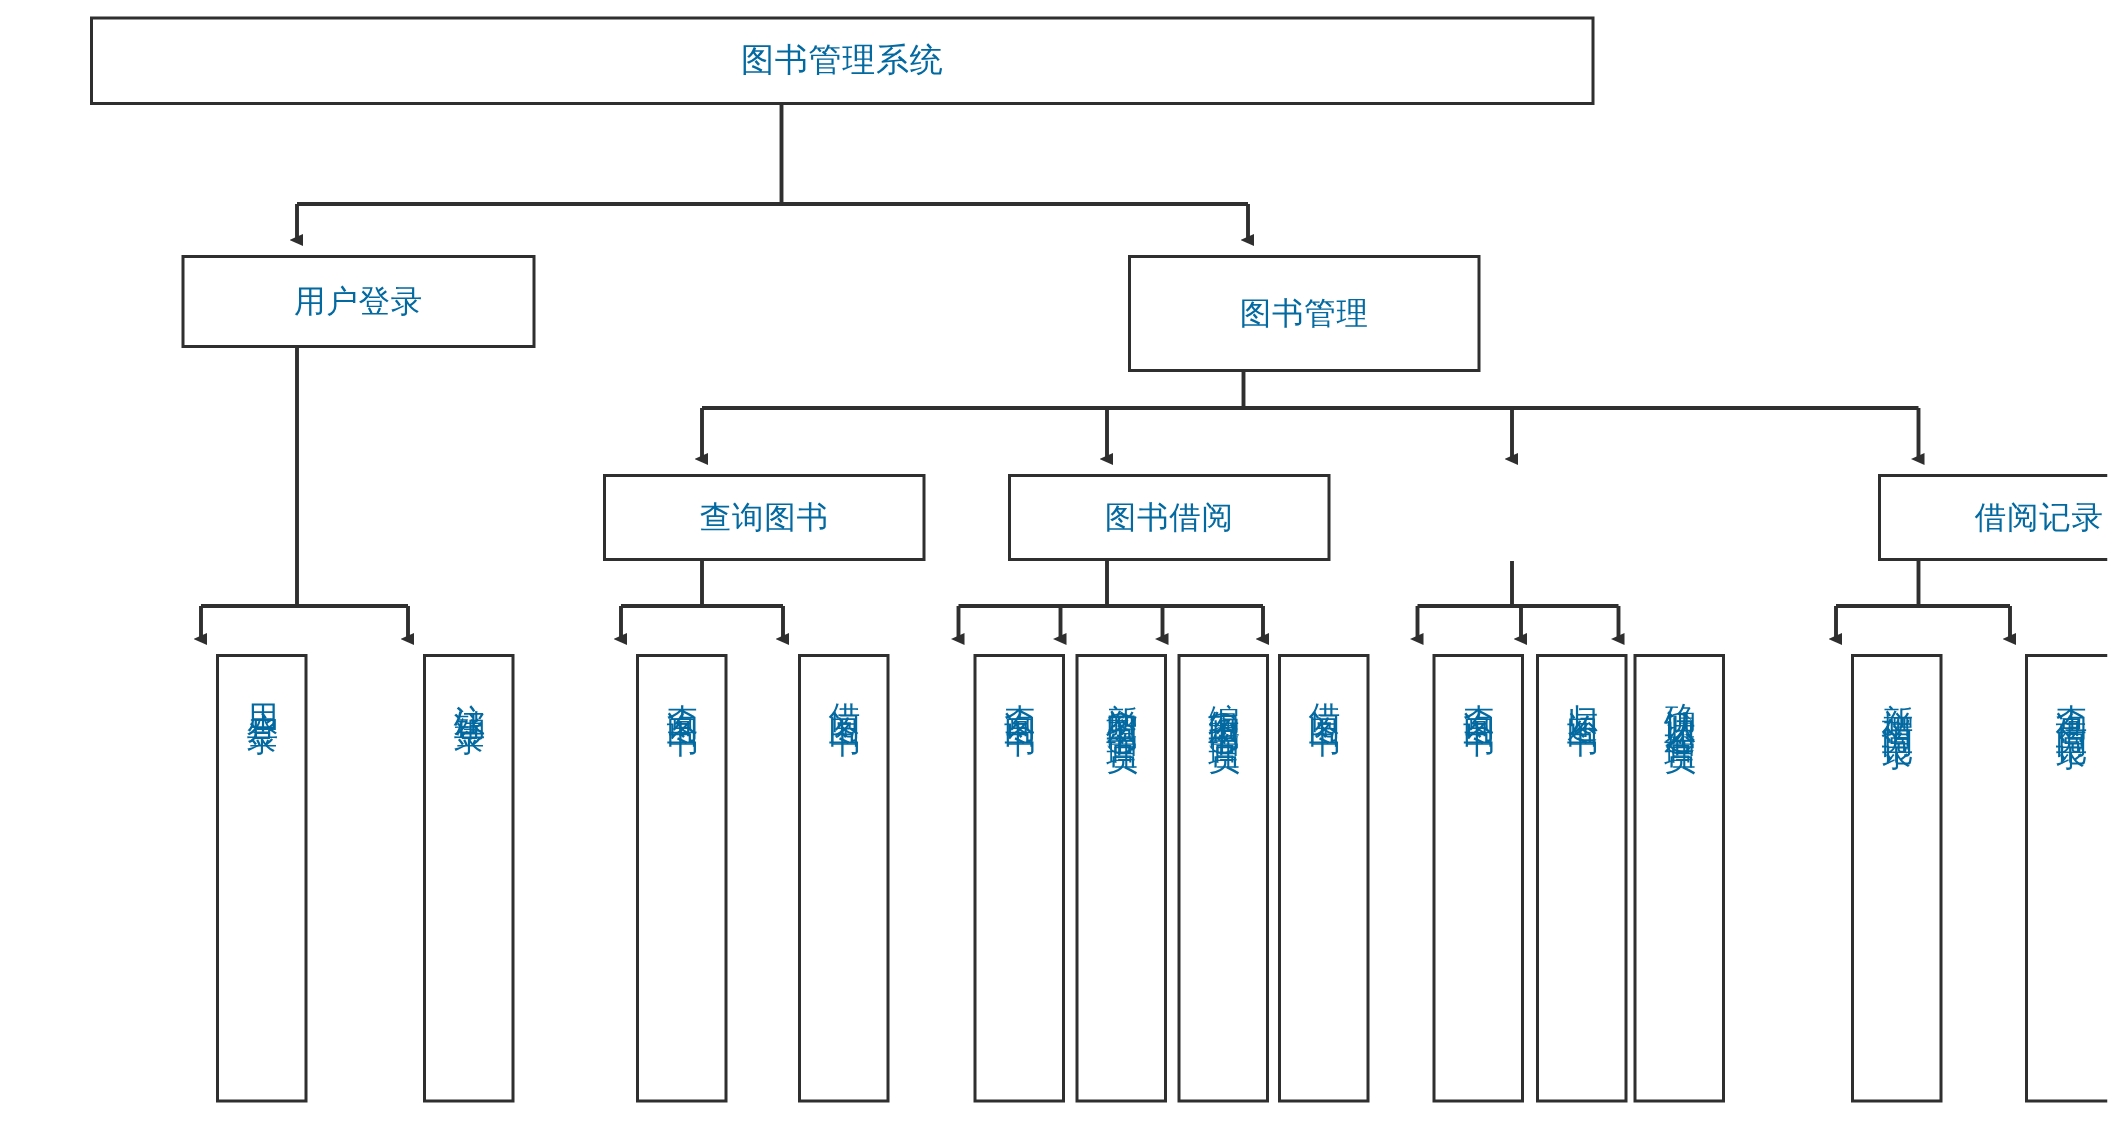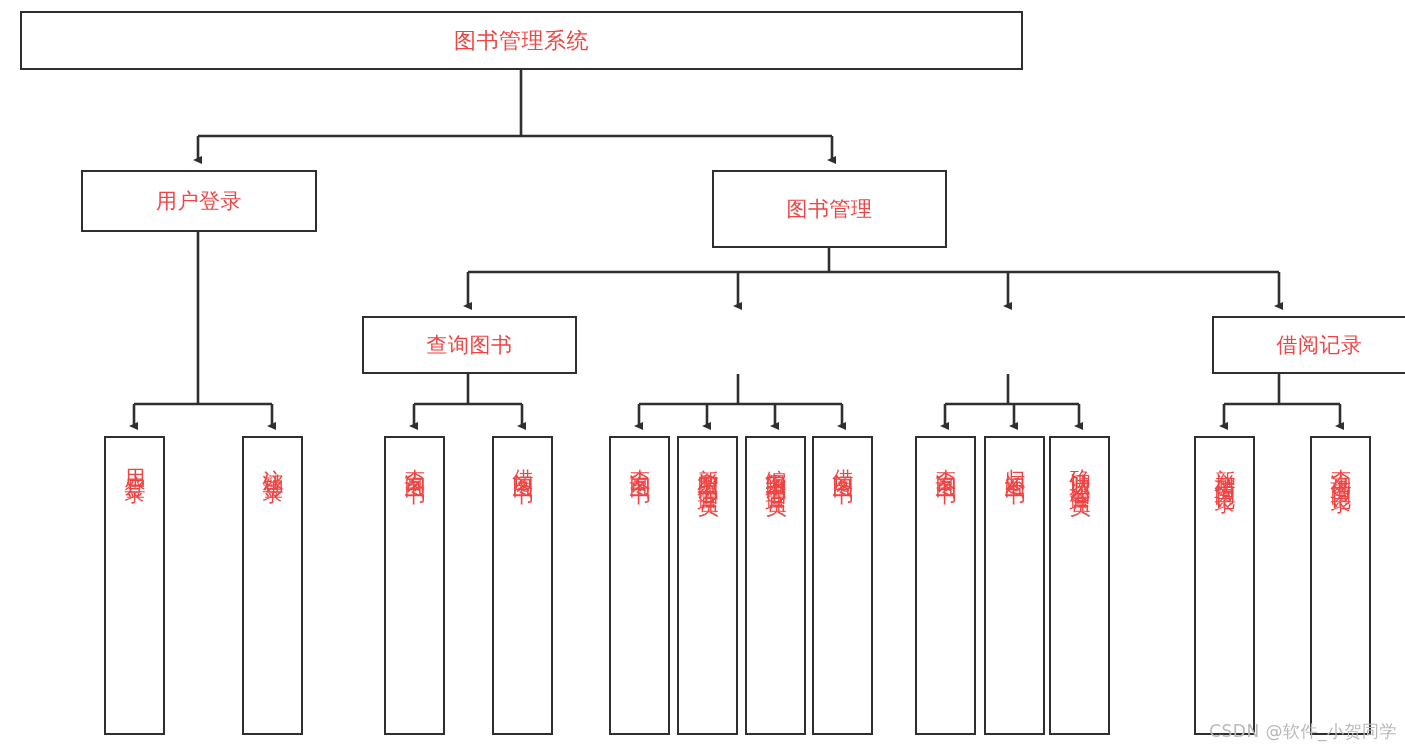--- a/index.html
+++ b/index.html
@@ -28,22 +28,23 @@
   }
   .node {
     position: absolute;
     box-sizing: border-box;
     background: #ffffff;
     border: 2px solid #2f2f2f;
     display: flex;
     align-items: center;
     justify-content: center;
     text-align: center;
-    color: #ef4444;
+    color: #0369a1;
     z-index: 2;
+    margin-left: 40px;
   }
   .node .lbl {
     display: block;
     line-height: 1.18;
   }
   
   .h-node .lbl {
     font-size: 21px;
     letter-spacing: 0.5px;
     writing-mode: horizontal-tb;
@@ -138,20 +139,23 @@
   <div class="node h-node" style="left:81px;top:170px;width:236px;height:62px;">
     <span class="lbl">用户登录</span>
   </div>
   <div class="node h-node" style="left:712px;top:170px;width:235px;height:78px;">
     <span class="lbl">图书管理</span>
   </div>
 
   <div class="node h-node" style="left:362px;top:316px;width:215px;height:58px;">
     <span class="lbl">查询图书</span>
   </div>
+  <div class="node h-node" style="left:632px;top:316px;width:215px;height:58px;">
+    <span class="lbl">图书借阅</span>
+  </div>
   <div class="node h-node" style="left:1212px;top:316px;width:215px;height:58px;">
     <span class="lbl">借阅记录</span>
   </div>
 
   <div class="node v-node" style="left:104px;top:436px;width:61px;height:299px;">
     <span class="lbl">用户登录</span>
   </div>
   <div class="node v-node" style="left:242px;top:436px;width:61px;height:299px;">
     <span class="lbl">注销登录</span>
   </div>
@@ -186,15 +190,14 @@
     <span class="lbl">确认归还（管理员）</span>
   </div>
 
   <div class="node v-node" style="left:1194px;top:436px;width:61px;height:299px;">
     <span class="lbl">新增借阅记录</span>
   </div>
   <div class="node v-node" style="left:1310px;top:436px;width:61px;height:299px;">
     <span class="lbl">查询借阅记录</span>
   </div>
 
-  <div id="watermark">CSDN @软件_小贺同学</div>
 
 </div>
 
 </body></html>

